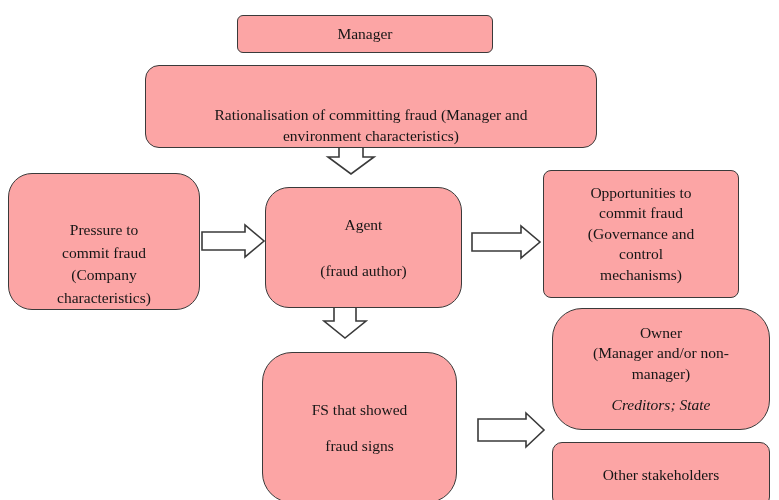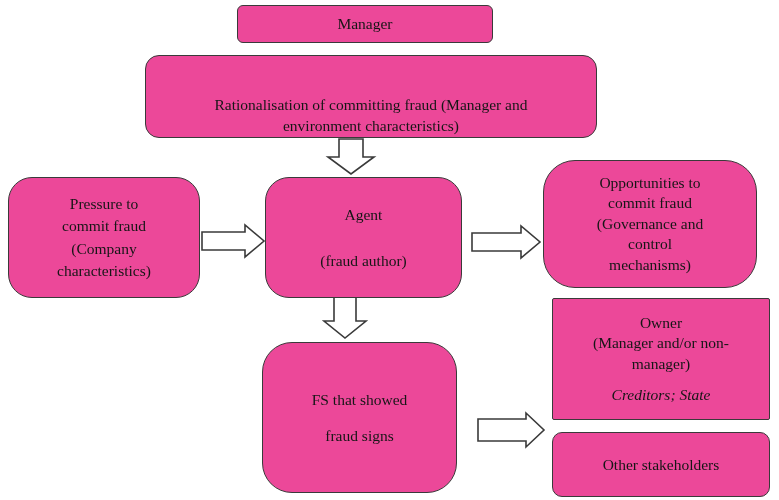--- a/index.html
+++ b/index.html
@@ -10,40 +10,41 @@
     height: 500px;
     background: #ffffff;
     font-family: "Liberation Serif", "DejaVu Serif", serif;
     color: #161616;
     overflow: hidden;
   }
   .node {
     position: absolute;
     box-sizing: border-box;
     border: 1.6px solid #3a3a3a;
-    background: #ec4899;
+    background: #fca5a5;
     display: flex;
     flex-direction: column;
     align-items: center;
     justify-content: center;
     text-align: center;
     font-size: 15.5px;
     line-height: 1.4;
+    margin-top: 10px;
   }
   .node .label { white-space: pre-line; display: block; }
 
   .node-manager         { left: 237px; top: 5px;   width: 256px; height: 38px;  border-radius: 6px; }
   .node-rationalisation { left: 145px; top: 55px;  width: 452px; height: 83px;  border-radius: 14px; line-height: 1.35; justify-content: flex-end; }
-  .node-pressure        { left: 8px;   top: 177px; width: 192px; height: 121px; border-radius: 24px; line-height: 1.45; }
+  .node-pressure        { left: 8px;   top: 163px; width: 192px; height: 137px; border-radius: 24px; line-height: 1.45; justify-content: flex-end; }
   .node-agent           { left: 265px; top: 177px; width: 197px; height: 121px; border-radius: 24px; }
   .node-agent .gap-lg   { margin-top: 24px; }
-  .node-opportunities   { left: 543px; top: 160px; width: 214px; height: 128px; border-radius: 32px; line-height: 1.32; }
+  .node-opportunities   { left: 543px; top: 160px; width: 196px; height: 128px; border-radius: 8px; line-height: 1.32; }
   .node-fs              { left: 262px; top: 342px; width: 195px; height: 151px; border-radius: 30px; padding-bottom: 0; }
   .node-fs .gap-md      { margin-top: 14px; }
-  .node-owner           { left: 552px; top: 298px; width: 218px; height: 122px; border-radius: 2px; line-height: 1.3; }
+  .node-owner           { left: 552px; top: 298px; width: 218px; height: 122px; border-radius: 30px; line-height: 1.3; }
   .node-owner .gap-sm   { margin-top: 11px; font-style: italic; }
   .node-other           { left: 552px; top: 432px; width: 218px; height: 65px;  border-radius: 10px; }
 
   .arrow-layer {
     position: absolute;
     left: 0; top: 0;
     width: 779px;
     height: 500px;
     pointer-events: none;
   }

